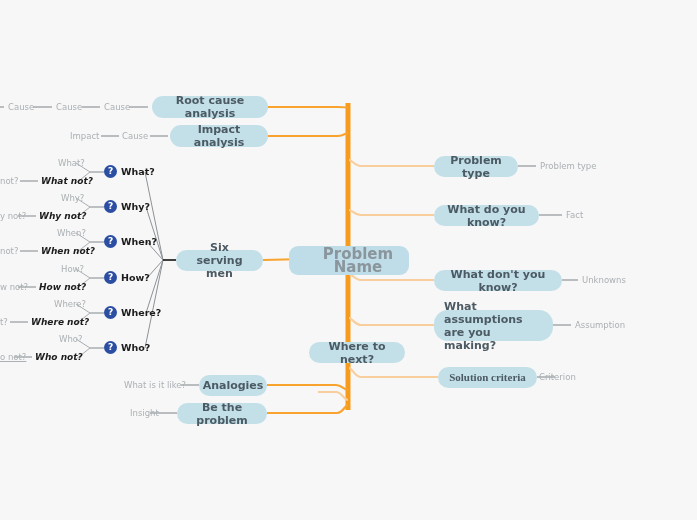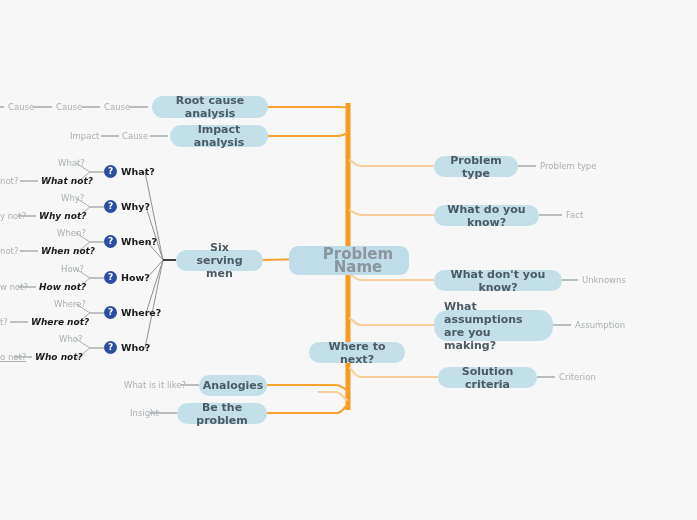--- a/index.html
+++ b/index.html
@@ -204,39 +204,39 @@
 
   <div class="node" style="left:434px; top:310px; width:119px; height:31px; text-align:left; justify-content:flex-start;">
     <span>What assumptions
 are you making?</span>
   </div>
 
   <div class="node" style="left:309px; top:342px; width:96px; height:21px;">
     <span>Where to next?</span>
   </div>
 
-  <div class="node" style="left:438px; top:367px; width:99px; height:21px;">
+  <div class="node" style="left:438px; top:367px; width:99px; height:21px;font-family:Liberation Serif, serif;">
     <span>Solution criteria</span>
   </div>
 
   <div class="conn-label" style="left:104px; top:102px;">Cause</div>
   <div class="conn-label" style="left:56px; top:102px;">Cause</div>
   <div class="conn-label" style="left:8px; top:102px;">Cause</div>
 
   <div class="conn-label" style="left:122px; top:131px;">Cause</div>
   <div class="conn-label" style="left:70px; top:131px;">Impact</div>
 
   <div class="conn-label" style="left:124px; top:380px;">What is it like?</div>
   <div class="conn-label" style="left:130px; top:408px;">Insight</div>
 
   <div class="conn-label" style="left:540px; top:161px;">Problem type</div>
   <div class="conn-label" style="left:566px; top:210px;">Fact</div>
   <div class="conn-label" style="left:582px; top:275px;">Unknowns</div>
   <div class="conn-label" style="left:575px; top:320px;">Assumption</div>
-  <div class="conn-label" style="left:559px; top:372px;text-align:right;">Criterion</div>
+  <div class="conn-label" style="left:539px; top:372px;text-align:right;">Criterion</div>
 
   <div class="q-node" style="left:104px; top:165px;">
     <span class="q-icon">?</span>
     <span class="q-text">What?</span>
   </div>
   <div class="conn-label" style="left:58px; top:158px;">What?</div>
   <div class="conn-label dark" style="left:41px; top:176px;">What not?</div>
   <div class="conn-label" style="left:0px; top:176px;">not?</div>
 
   <div class="q-node" style="left:104px; top:200px;">

